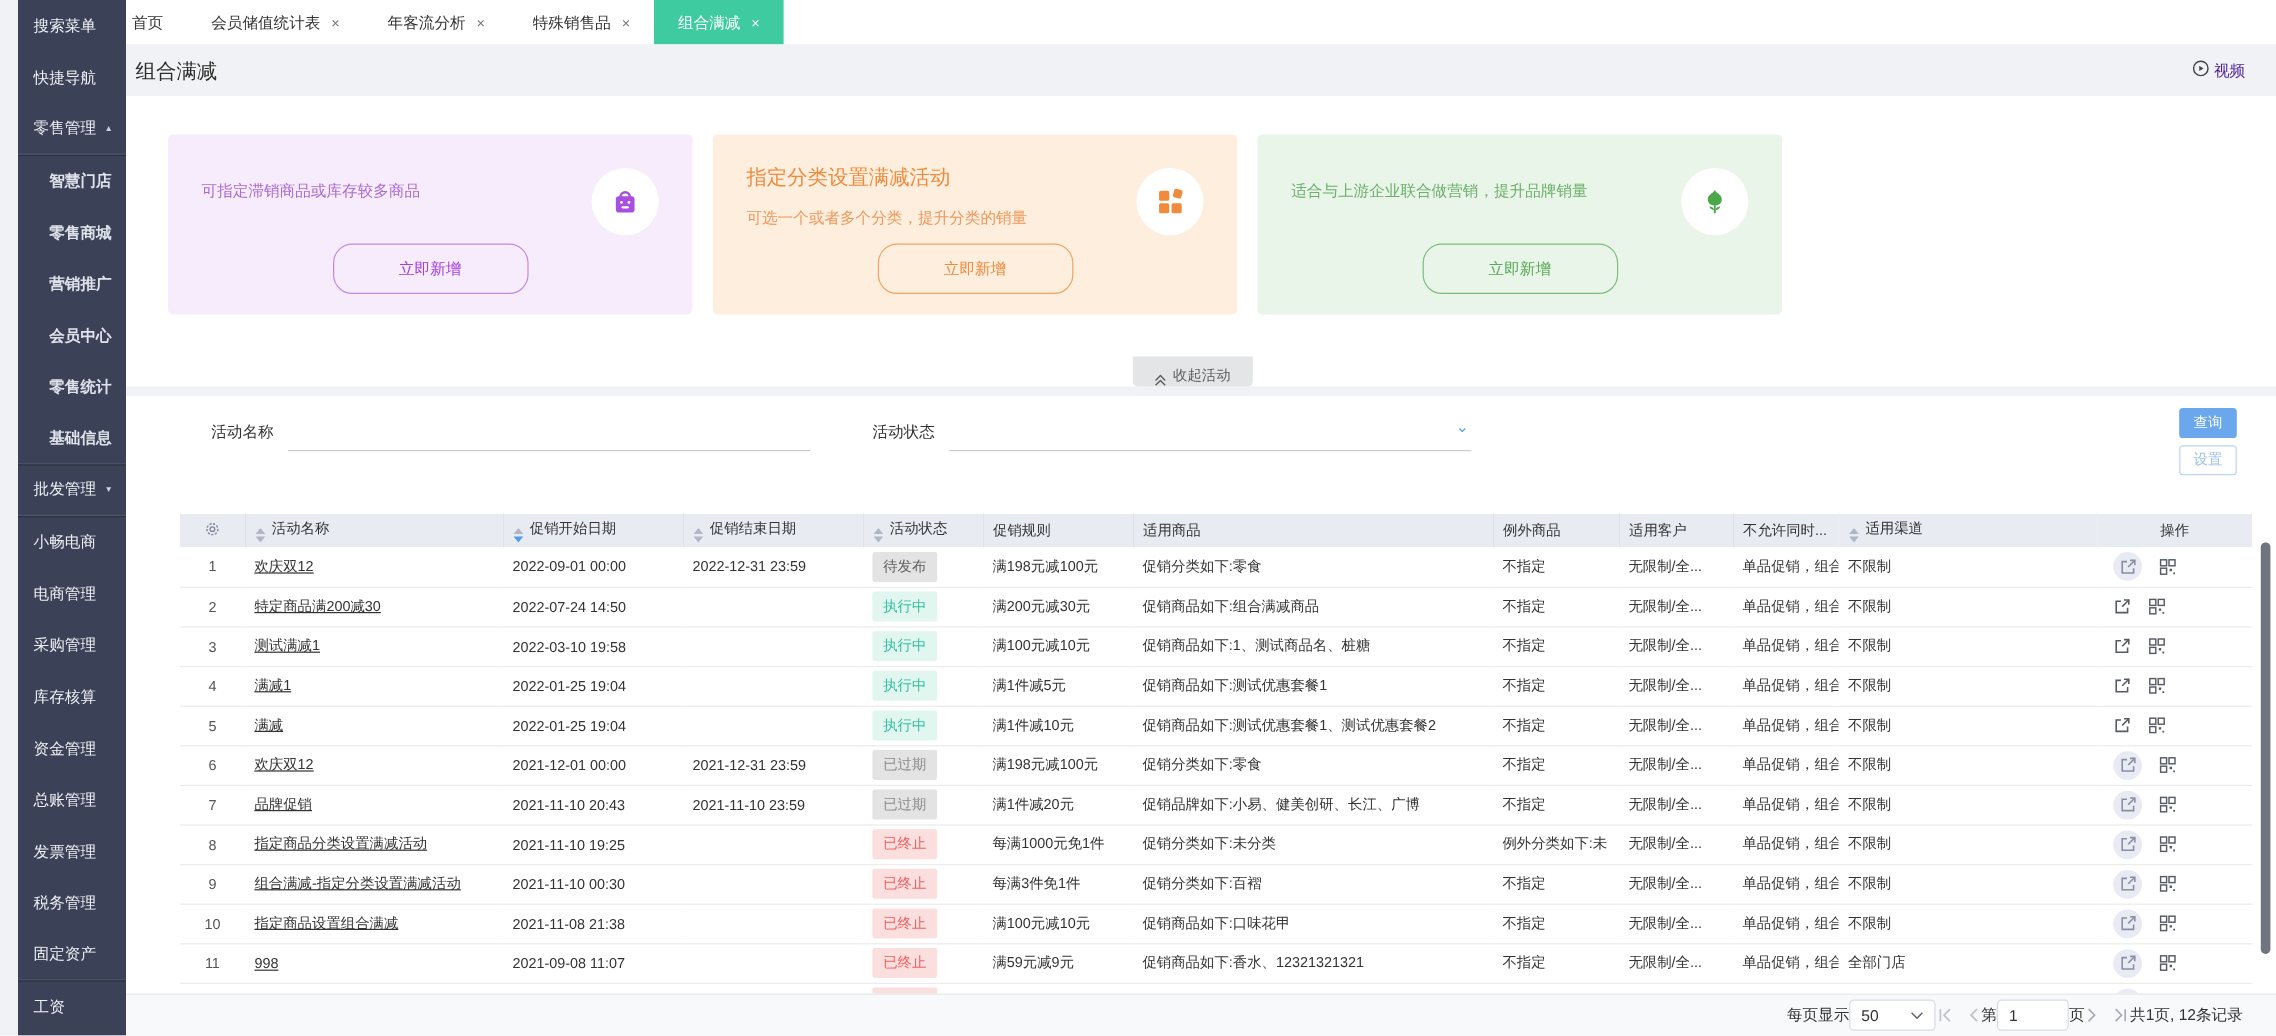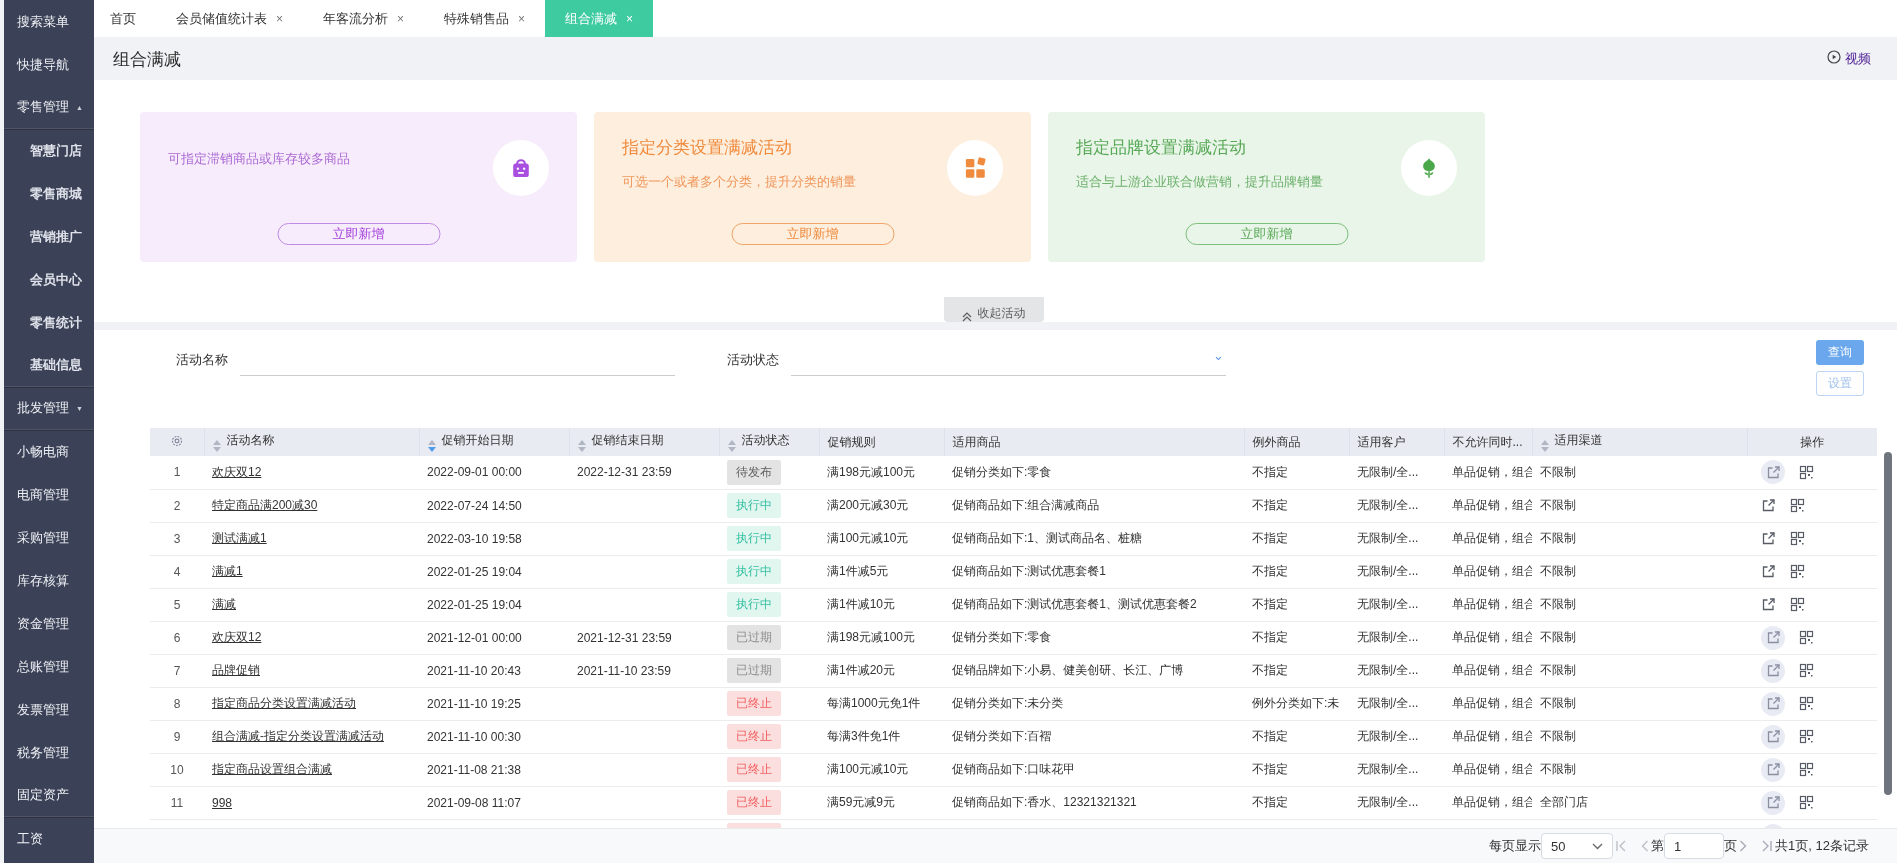--- a/index.html
+++ b/index.html
@@ -1,20 +1,20 @@
 <!DOCTYPE html>
 <html><head>
 <meta charset="utf-8">
 <style>
   * { margin:0; padding:0; box-sizing:border-box; }
   html,body { width:1897px; height:863px; overflow:hidden; }
   body { position:relative; background:#f0f2f5; font-family:"Liberation Sans","DejaVu Sans",sans-serif; color:#333; }
 
   
-  .sidebar { position:absolute; left:4px; top:0; width:90px; height:863px; background:#3b4156; z-index:5; }
+  .sidebar { position:absolute; left:15px; top:0; width:90px; height:863px; background:#3b4156; z-index:5; }
   .s-item { height:43px; display:flex; align-items:center; padding-left:13px; color:#eef0f5; font-size:13px; cursor:pointer; white-space:nowrap; }
   .s-item.sub { padding-left:26px; color:#dfe2ea;font-weight:bold; }
   .s-item.sep { border-bottom:1px solid rgba(255,255,255,0.10); box-shadow:0 1px 0 rgba(0,0,0,0.25); }
   .s-arrow { margin-left:7px; font-size:7px; color:#cfd3de; }
 
   
   .main { position:absolute; left:90px; top:0; right:0; bottom:0;border-radius:14px; }
 
   .tabbar { height:37px; background:#ffffff; display:flex; align-items:stretch; }
   .tab { display:flex; align-items:center; gap:9px; padding:0 20px; font-size:13px; color:#333; cursor:pointer; }
@@ -26,21 +26,21 @@
   .page-title { position:absolute; left:23px; top:11px; font-size:17px; color:#2b2b2b; }
   .video-link { position:absolute; right:26px; top:13px; display:flex; gap:4px; font-size:13px; color:#4c1d95; cursor:pointer; }
 
   
   .panel1 { position:absolute; left:0; top:80px; right:0; height:242px; background:#fff; }
   .cards { position:absolute; left:50px; top:32px; display:flex; gap:17px; }
   .card { width:437px; height:150px; border-radius:4px; position:relative; padding:24px 28px; }
   .card-title { font-size:17px; }
   .card-desc { font-size:13px; margin-top:13px; width:265px; line-height:1.55; }
   .card-icon-circle { position:absolute; right:28px; top:28px; width:56px; height:56px; border-radius:50%; background:#fff; display:flex; align-items:center; justify-content:center; }
-  .card-btn { position:absolute; left:50%; transform:translateX(-50%); bottom:17px; width:163px; height:22px; border-radius:16px; border:1px solid; background:transparent; font-size:13px; cursor:pointer; font-family:inherit; }
+  .card-btn { position:absolute; left:50%; transform:translateX(-50%); bottom:17px; width:163px; height:42px; border-radius:16px; border:1px solid; background:transparent; font-size:13px; cursor:pointer; font-family:inherit; }
   .collapse-tab { position:absolute; bottom:0; left:50%; transform:translateX(-50%); width:100px; height:25px; background:#e4e5e7; color:#5c5c5c; font-size:12px; display:flex; align-items:flex-end; justify-content:center; gap:6px; border-radius:0 0 4px 4px; cursor:pointer; }
 
   
   .panel2 { position:absolute; left:0; top:330px; right:0; bottom:0; background:#fff; overflow:hidden; }
   .field { position:absolute; top:20px; display:flex; align-items:flex-end; }
   .field-label { font-size:13px; color:#333; padding-bottom:7px; }
   .field-input { width:435px; border:none; border-bottom:1px solid #ccc; height:26px; margin-left:12px; font-size:13px; outline:none; background:transparent; }
   .field-select-wrap { position:relative; }
   .select-chevron { position:absolute; right:2px; top:-2px; color:#5f9ef0; font-size:13px; }
   .field1 { left:86px; } .field2 { left:637px; }
@@ -226,21 +226,20 @@
             <rect x="3" y="3" width="6.5" height="6.5" rx="1"></rect>
             <rect x="3" y="11" width="6.5" height="6.5" rx="1"></rect>
             <rect x="11" y="11" width="6.5" height="6.5" rx="1"></rect>
             <rect x="12.2" y="2.2" width="5.5" height="5.5" rx="1" transform="rotate(15 15 5)"></rect>
           </svg>
         </div>
         <button class="card-btn" style="border-color: rgb(240, 164, 104); color: rgb(240, 138, 60);">立即新增</button>
       </div>
 
       <div class="card" style="background: rgb(233, 245, 232);">
-        <div class="card-title" style="color: rgb(87, 169, 87);">指定品牌设置满减活动</div>
         <div class="card-desc" style="color: rgb(108, 176, 108);">适合与上游企业联合做营销，提升品牌销量</div>
         <div class="card-icon-circle" style="color: rgb(74, 168, 74);">
           <svg width="26" height="26" viewBox="0 0 20 20" fill="currentColor">
             <path d="M10 2.5 C8.8 5 5.5 5.2 5.5 8.5 c0 2.6 2 4 4.5 4 s4.5 -1.4 4.5 -4 C14.5 5.2 11.2 5 10 2.5 z"></path>
             <rect x="9.4" y="12.5" width="1.2" height="5"></rect>
             <path d="M9.6 15.5 C8 15.5 6.8 14.6 6.5 13.2 C8.2 13.2 9.3 14 9.6 15.5 z"></path>
             <path d="M10.4 15.5 C12 15.5 13.2 14.6 13.5 13.2 C11.8 13.2 10.7 14 10.4 15.5 z"></path>
           </svg>
         </div>
         <button class="card-btn" style="border-color: rgb(124, 191, 124); color: rgb(87, 169, 87);">立即新增</button>

